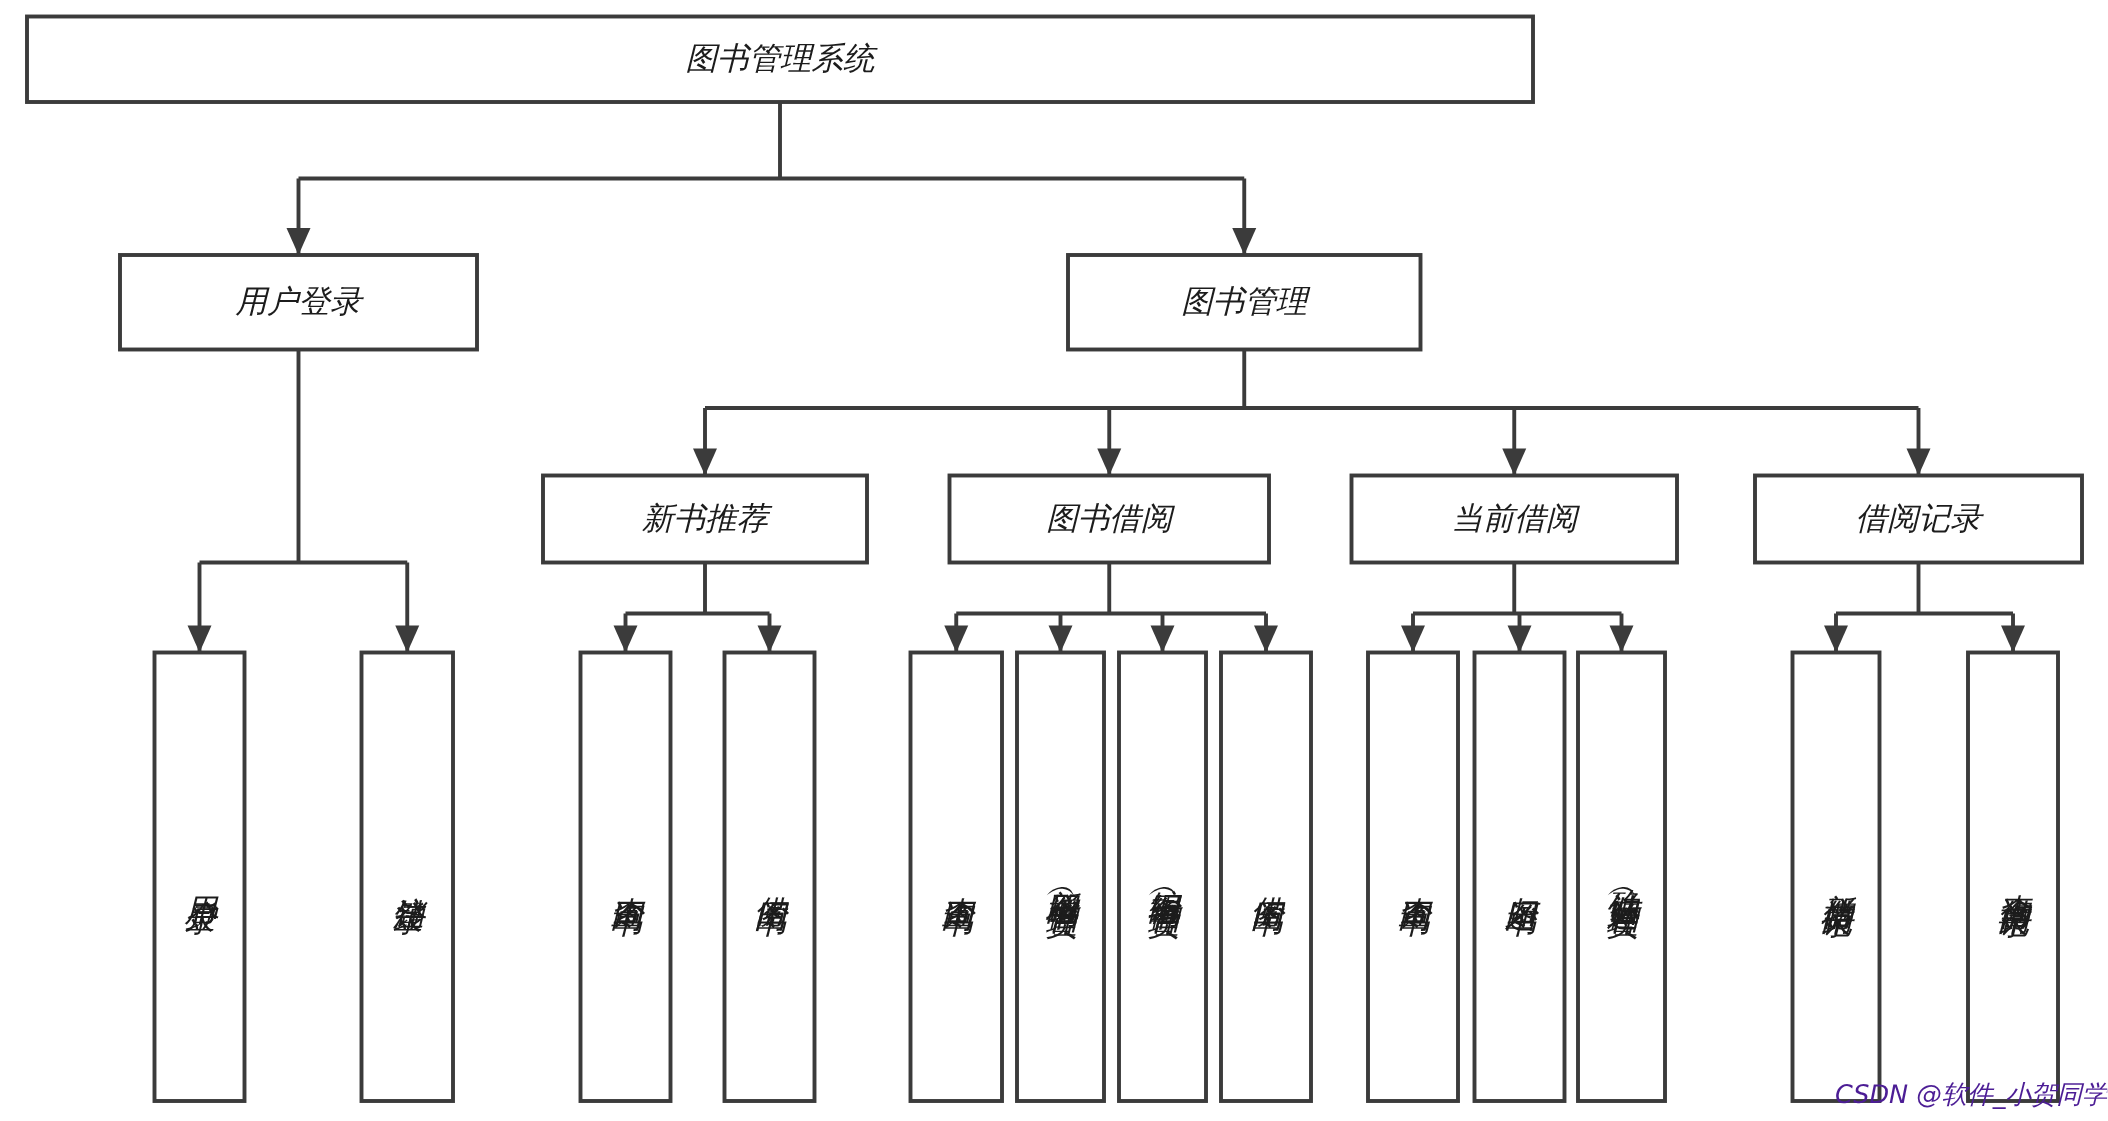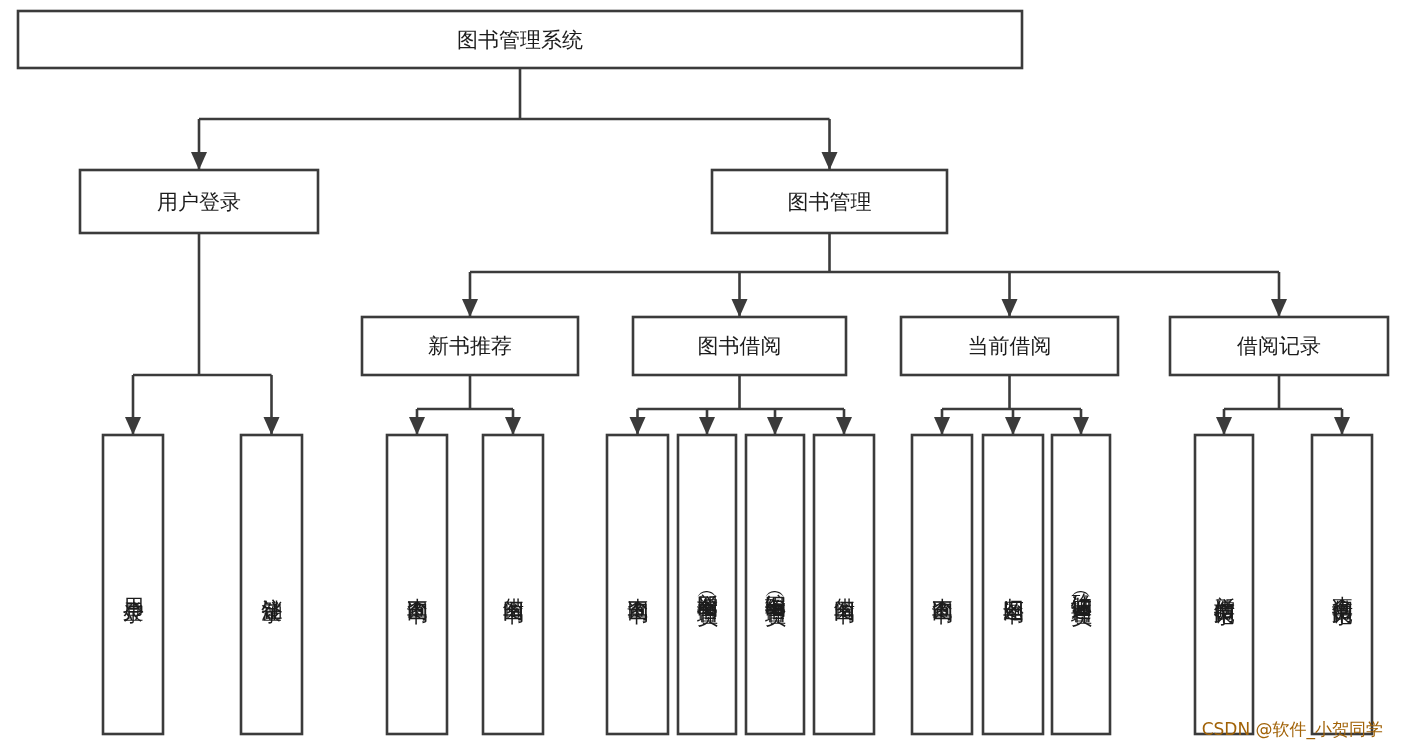--- a/index.html
+++ b/index.html
@@ -9,20 +9,21 @@
   }
   body {
     font-family: "DejaVu Sans", "Liberation Sans", sans-serif;
   }
   #diagram-root {
     position: relative;
     width: 1405px;
     height: 747px;
     background: #ffffff;
     overflow: hidden;
+    font-style: italic;
   }
   svg.diagram-canvas {
     position: absolute;
     top: 0;
     left: 0;
     width: 1405px;
     height: 747px;
   }
   .node-rect {
     fill: #ffffff;
@@ -56,25 +57,25 @@
     letter-spacing: 2px;
     line-height: 1;
     display: flex;
     align-items: center;
     justify-content: center;
     white-space: nowrap;
     pointer-events: none;
   }
   .watermark {
     position: absolute;
-    right: 22px;
+    right: 0;
     bottom: 6px;
     font-family: "DejaVu Sans", "Liberation Sans", sans-serif;
     font-size: 17px;
-    color: #a16207;
+    color: #4c1d95;
     white-space: nowrap;
   }
 </style>
 </head>
 <body>
 
 <div id="diagram-root">
 
   <svg class="diagram-canvas" viewBox="0 0 1405 747">
     <g id="links-layer">

